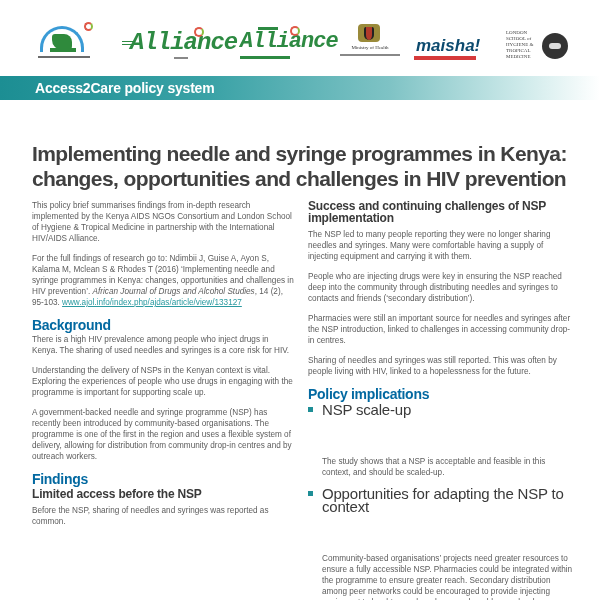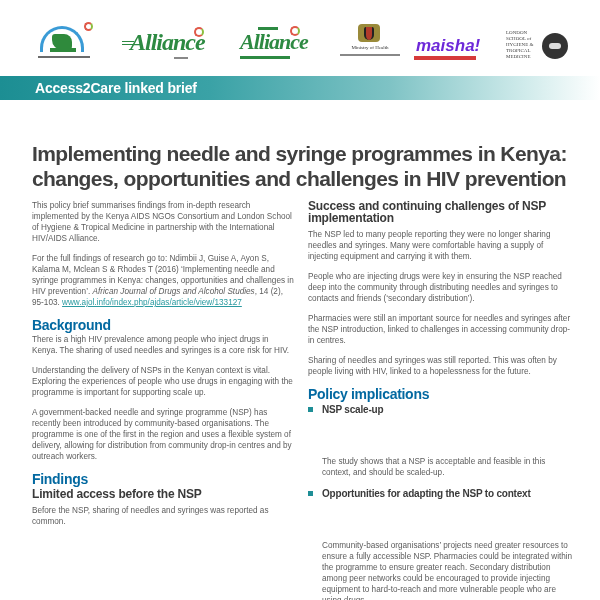--- a/index.html
+++ b/index.html
@@ -11,21 +11,21 @@
 
     
     .logo-kanco { left: 36px; top: 22px; width: 56px; height: 40px; }
     .logo-kanco .arc { position: absolute; left: 4px; top: 4px; width: 44px; height: 26px; border: 3px solid #3a9bd6; border-bottom: none; border-radius: 22px 22px 0 0; }
     .logo-kanco .map { position: absolute; left: 16px; top: 12px; width: 20px; height: 16px; background: #2f8a3c; border-radius: 3px 8px 4px 10px; }
     .logo-kanco .banner { position: absolute; left: 14px; top: 26px; width: 26px; height: 4px; background: #2f8a3c; }
     .logo-kanco .tag { position: absolute; left: 2px; top: 34px; width: 52px; height: 2px; background: #6b6b6b; }
     .logo-kanco .swirl { position: absolute; left: 48px; top: 0; width: 9px; height: 9px; border: 2px solid #e05a4a; border-radius: 50%; border-right-color: #8cbf3f; }
 
     
-    .logo-alliance { font-family: Liberation Serif, serif; font-style: italic; font-weight: bold; color: #2d8a42; letter-spacing: -1px; }
+    .logo-alliance { font-family: Liberation Mono, monospace; font-style: italic; font-weight: bold; color: #2d8a42; letter-spacing: -1px; }
     .logo-alliance1 { left: 122px; top: 27px; width: 80px; height: 36px; }
     .logo-alliance1 .word { position: absolute; left: 8px; top: 2px; font-size: 24px; }
     .logo-alliance1 .lines { position: absolute; left: 0; top: 14px; width: 12px; height: 4px; border-top: 1px solid #2d8a42; border-bottom: 1px solid #2d8a42; }
     .logo-alliance1 .sub { position: absolute; left: 52px; top: 30px; width: 14px; height: 2px; background: #888; }
     .logo-alliance1 .swirl { position: absolute; left: 72px; top: 0; width: 10px; height: 10px; border: 2px solid #e05a4a; border-radius: 50%; border-right-color: #8cbf3f; }
 
     .logo-alliance2 { left: 240px; top: 22px; width: 60px; height: 40px; }
     .logo-alliance2 .word { position: absolute; left: 0; top: 7px; font-size: 22px; }
     .logo-alliance2 .top { position: absolute; left: 18px; top: 5px; width: 20px; height: 3px; background: #2d8a42; }
     .logo-alliance2 .sub { position: absolute; left: 0; top: 34px; width: 50px; height: 3px; background: #2d8a42; }
@@ -33,21 +33,21 @@
 
     
     .logo-moh { left: 330px; top: 20px; width: 80px; height: 46px; }
     .logo-moh .crest { position: absolute; left: 28px; top: 4px; width: 22px; height: 18px; background: #9a8a3a; border-radius: 4px; }
     .logo-moh .shield { position: absolute; left: 34px; top: 7px; width: 10px; height: 13px; background: #b13a2a; border-radius: 2px 2px 5px 5px; border-left: 2px solid #222; border-right: 2px solid #222; }
     .logo-moh .name { position: absolute; left: 0; top: 25px; width: 80px; text-align: center; font-family: "Liberation Serif", serif; font-size: 5px; color: #333; }
     .logo-moh .sub { position: absolute; left: 10px; top: 34px; width: 60px; height: 2px; background: #888; }
 
     
     .logo-maisha { left: 414px; top: 36px; width: 64px; height: 26px; }
-    .logo-maisha .word { position: absolute; left: 2px; top: 0; font-size: 17px; font-weight: bold; font-style: italic; color: #6d28d9; letter-spacing: 0; }
+    .logo-maisha .word { position: absolute; left: 2px; top: 0; font-size: 17px; font-weight: bold; font-style: italic; color: #0c4a6e; letter-spacing: 0; }
     .logo-maisha .bar { position: absolute; left: 0; top: 20px; width: 62px; height: 4px; background: #d63a3a; }
 
     
     .logo-lshtm { left: 506px; top: 30px; width: 70px; height: 36px; }
     .logo-lshtm .text { position: absolute; left: 0; top: 0; width: 34px; font-family: "Liberation Serif", serif; font-size: 5px; line-height: 6px; color: #444; }
     .logo-lshtm .seal { position: absolute; left: 36px; top: 3px; width: 26px; height: 26px; border-radius: 50%; background: #333; }
     .logo-lshtm .seal::after { content: ""; position: absolute; left: 7px; top: 10px; width: 12px; height: 6px; background: #ddd; border-radius: 3px; }
 
     
     .banner { position: absolute; left: 0; top: 76px; width: 600px; height: 24px;
@@ -60,21 +60,21 @@
     .col-left { left: 32px; width: 262px; }
     .col-right { left: 308px; width: 266px; }
 
     p { margin-bottom: 9px; }
     .h2 { font-size: 14px; font-weight: bold; color: #0369a1; line-height: 16px; margin-top: 0; margin-bottom: 1px; letter-spacing: -0.3px; }
     .h3 { font-size: 12px; font-weight: bold; color: #3a3a3a; line-height: 12px; margin-bottom: 5px; letter-spacing: -0.2px; }
     .link { color: #2a9aa0; text-decoration: underline; }
     .ital { font-style: italic; }
 
     .bullet { position: relative; padding-left: 0; }
-    .bullet-head { font-size: 10px; font-weight: bold; color: #3a3a3a; line-height: 13px; margin-bottom: 4px; padding-left: 14px; position: relative; letter-spacing: -0.2px; }
+    .bullet-head { font-size: 15px; font-weight: normal; color: #3a3a3a; line-height: 13px; margin-bottom: 4px; padding-left: 14px; position: relative; letter-spacing: -0.2px; }
     .bullet-sq { position: absolute; left: 0; top: 4px; width: 5px; height: 5px; background: #1e8e96; }
     .bullet-body { padding-left: 14px; margin-top: 40px; }
   </style>
 </head>
 <body>
 
 <div class="logos">
   <div class="logo logo-kanco">
     <div class="arc"></div>
       <div class="map"></div>
@@ -104,21 +104,21 @@
     <span class="word">maisha!</span>
     <div class="bar"></div>
   </div>
   <div class="logo logo-lshtm">
     <div class="text">LONDON SCHOOL of HYGIENE &amp; TROPICAL MEDICINE</div>
     <div class="seal"></div>
   </div>
 </div>
 
 <div class="banner">
-  <span class="banner-text">Access2Care linked brief</span>
+  <span class="banner-text">Access2Care policy system</span>
 </div>
 
 <h1 class="title">
   <span>Implementing needle and syringe programmes in Kenya:</span><br>
   <span>changes, opportunities and challenges in HIV prevention</span>
 </h1>
 
 <div class="col col-left">
   <p>This policy brief summarises findings from in-depth research implemented by the Kenya AIDS NGOs Consortium and London School of Hygiene &amp; Tropical Medicine in partnership with the International HIV/AIDS Alliance.</p>
   <p>

